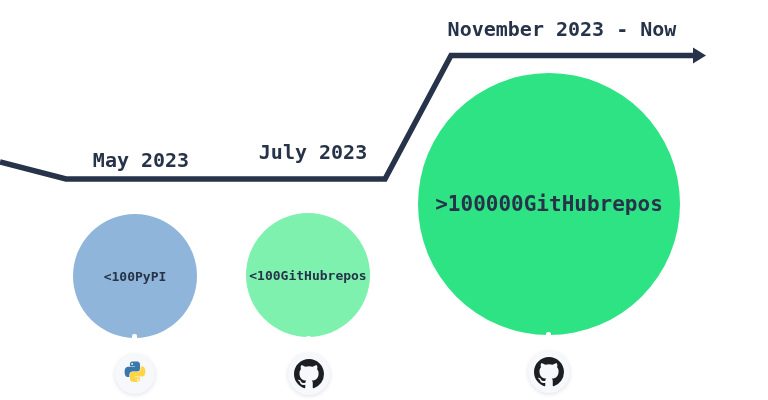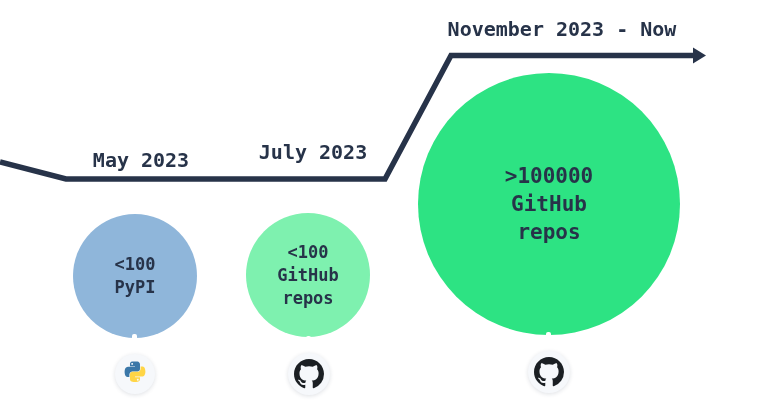--- a/index.html
+++ b/index.html
@@ -42,28 +42,27 @@
     font-size:20px;
     font-weight:700;
     letter-spacing:0px;
     white-space:nowrap;
     color:var(--text);
   }
   .bubble{
     position:absolute;
     border-radius:50%;
     display:flex;
-    flex-direction:column;
     align-items:center;
     justify-content:center;
     text-align:center;
     font-weight:700;
     color:var(--text);
   }
-  .bubble.small{width:124px;height:124px;font-size:17px;line-height:23px;}
+  .bubble.small{width:124px;height:124px;font-size:13px;line-height:23px;}
   .bubble.big{width:262px;height:262px;font-size:21px;line-height:28px;}
   .bubble-1{left:73px;top:214px;background:var(--circle-blue);}
   .bubble-2{left:246px;top:213px;background:var(--circle-green-light);width:126px;height:126px;}
   .bubble-3{left:418px;top:73px;background:var(--circle-green);}
   .stem{
     position:absolute;
     width:5px;
     background:var(--connector);
     border-radius:2px;
   }

